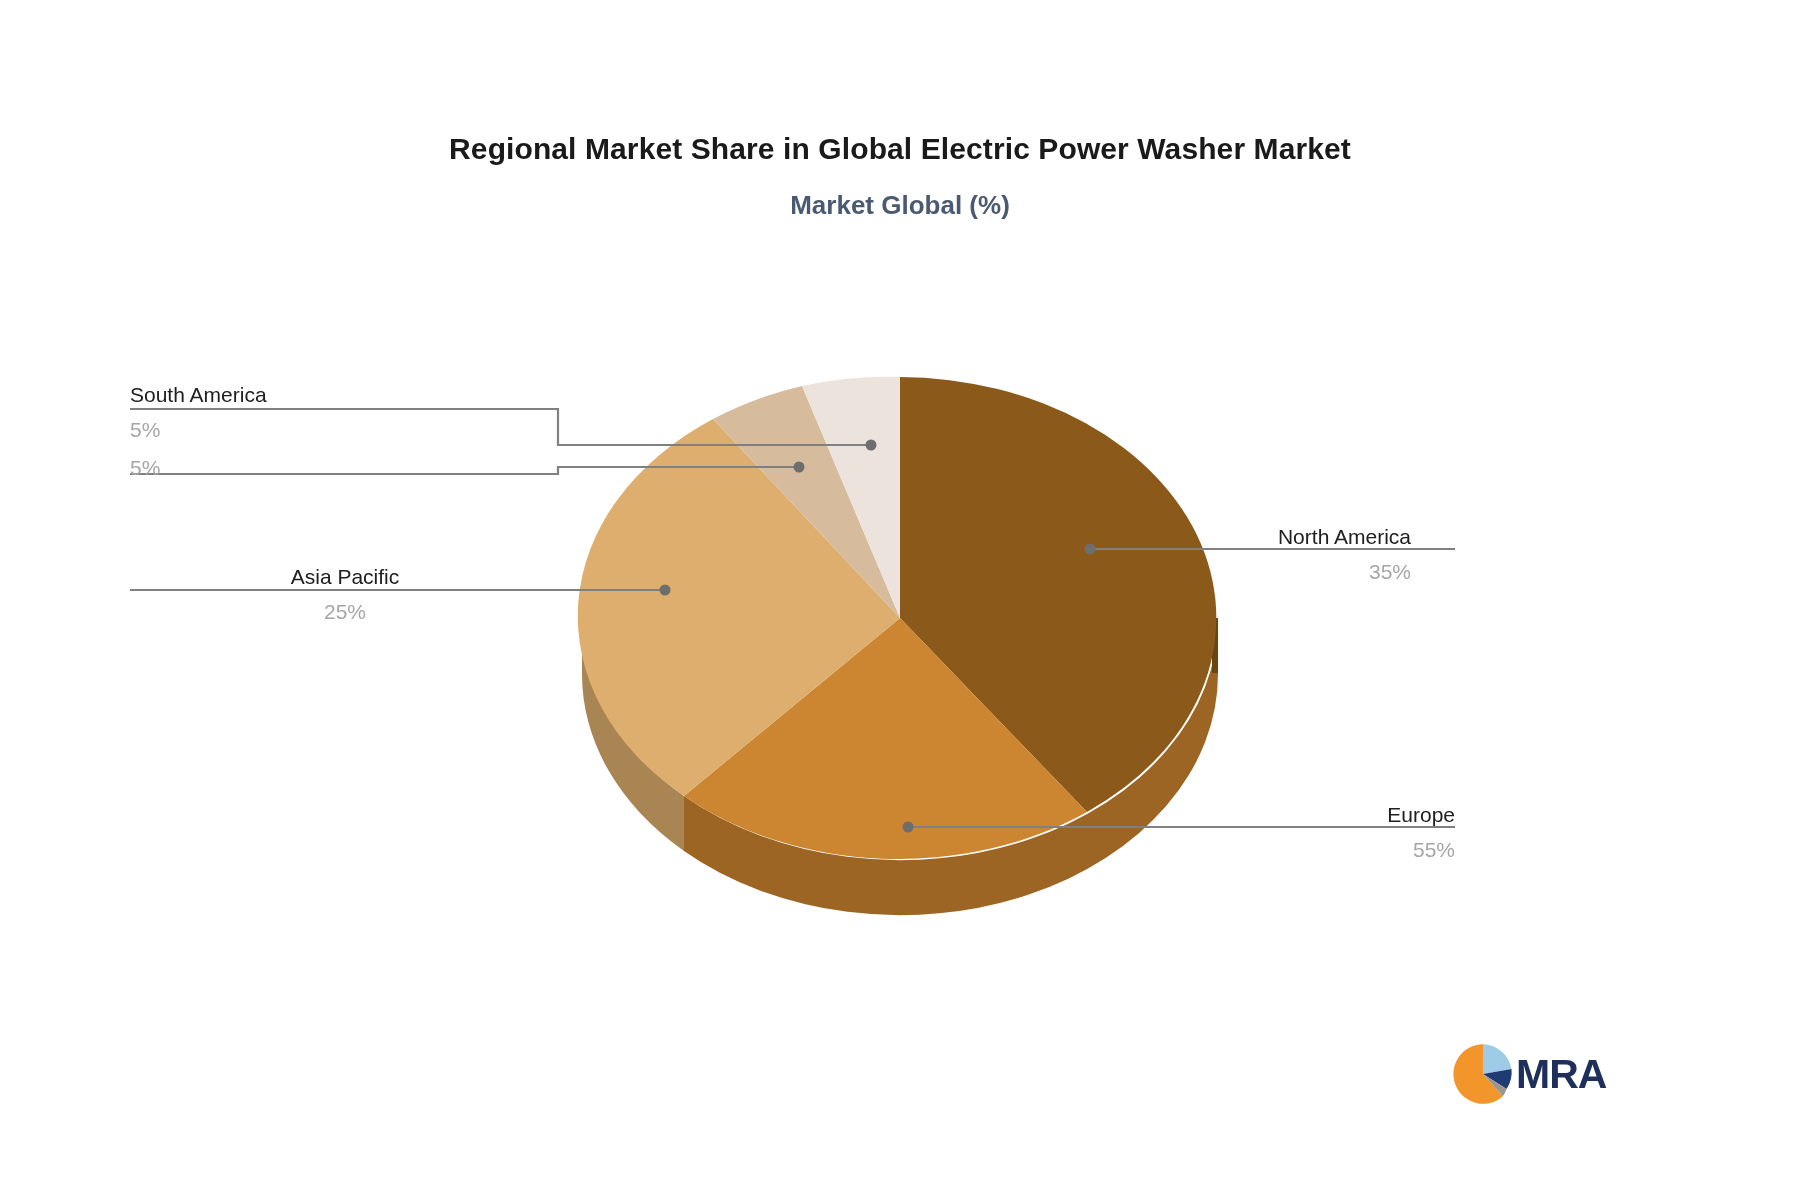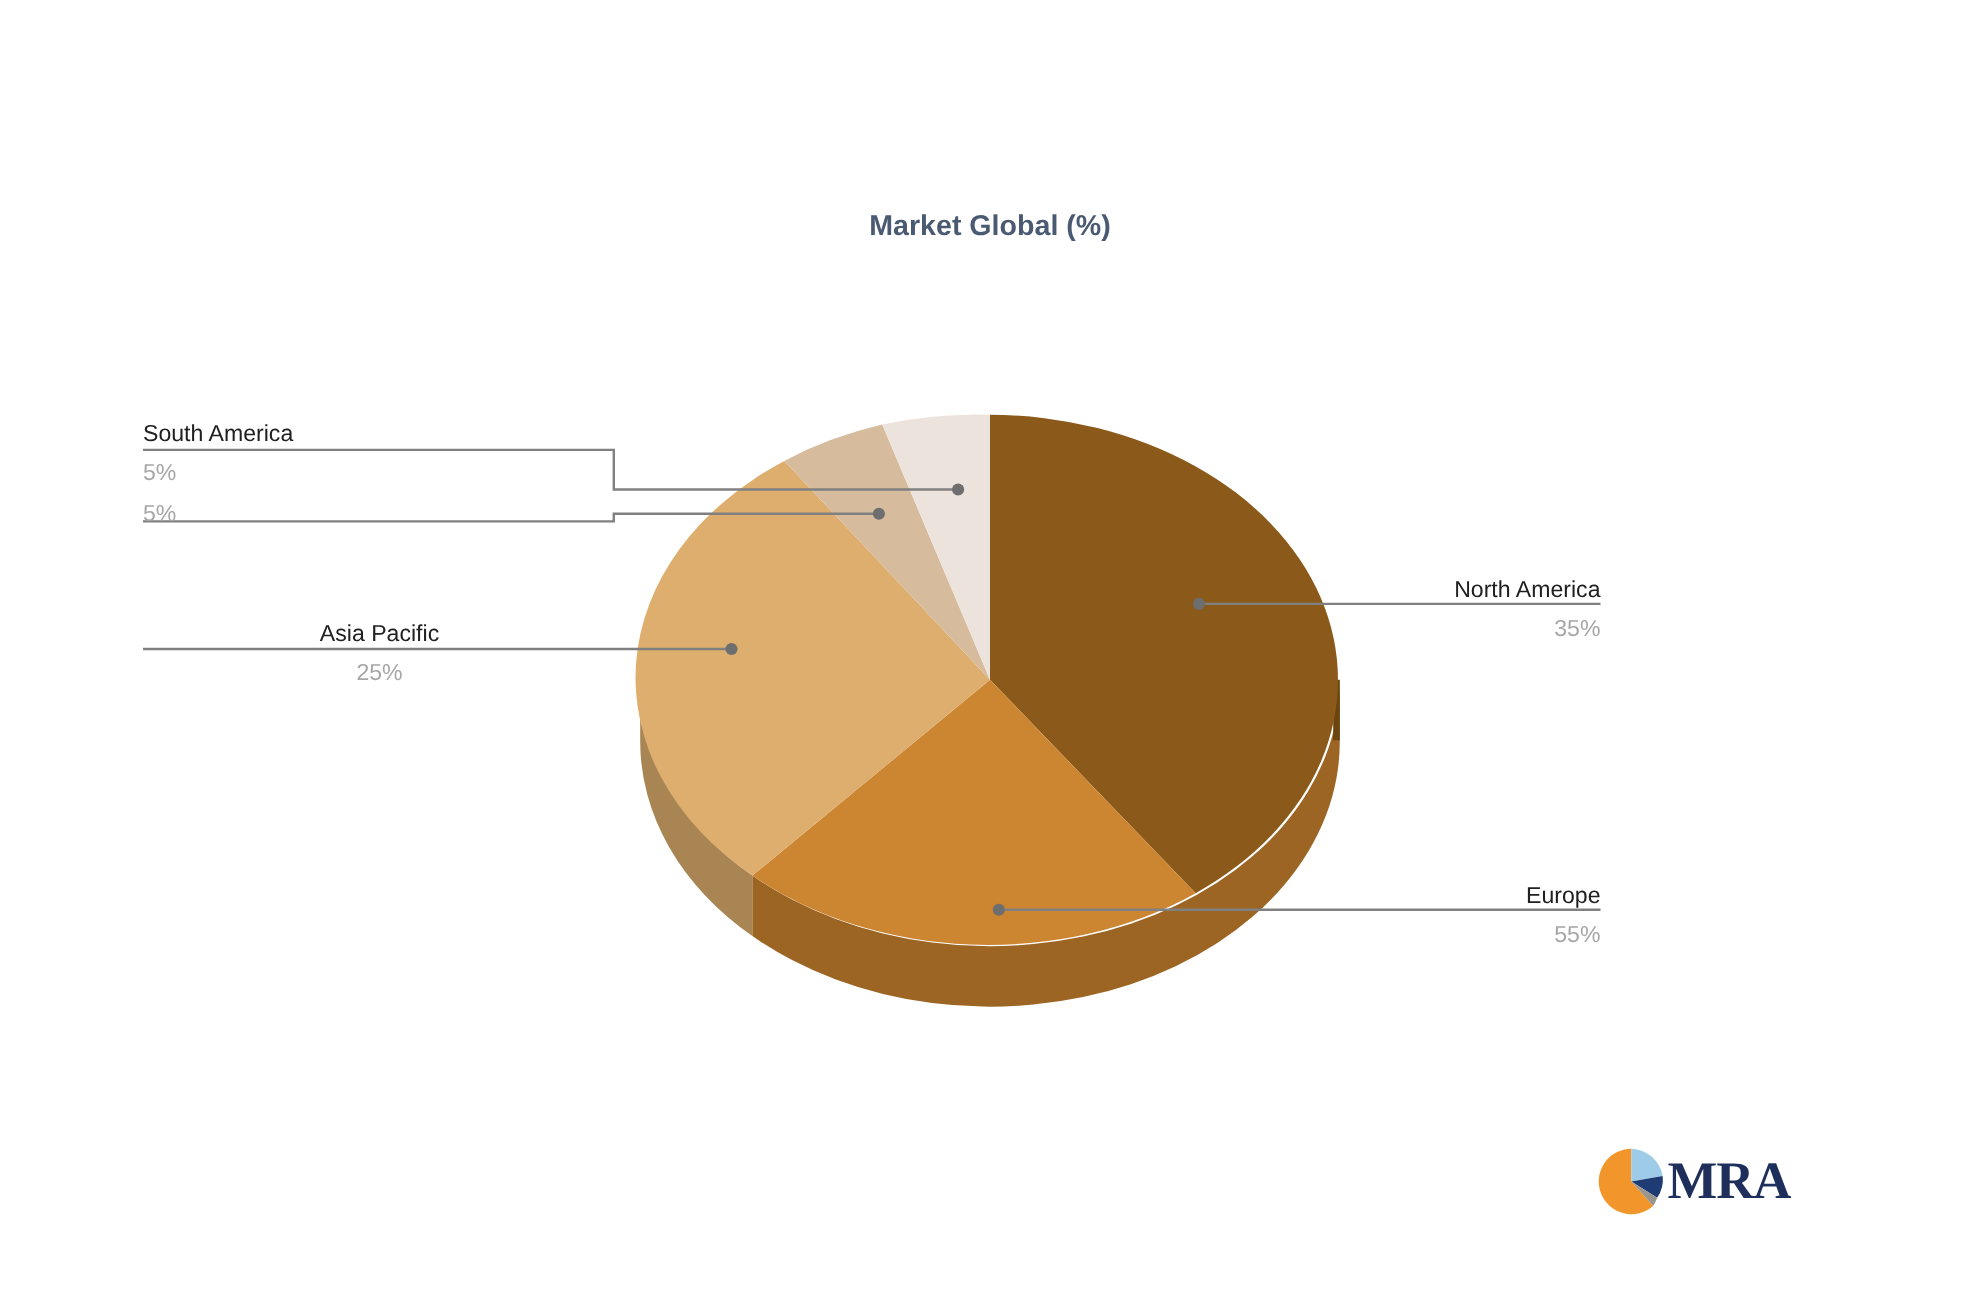--- a/index.html
+++ b/index.html
@@ -71,34 +71,35 @@
     position: absolute;
     left: 1452px;
     top: 1034px;
     width: 220px;
     height: 80px;
     display: flex;
     align-items: center;
   }
   #logo .logo-mark { width: 62px; height: 62px; flex: 0 0 auto; }
   #logo .logo-text {
-    font-family: Liberation Serif, serif;
-    font-size: 48px;
+    font-family: Liberation Sans, sans-serif;
+    font-size: 41px;
     font-weight: bold;
     color: #1f2f5c;
     letter-spacing: -1px;
     line-height: 1;
     margin-left: 2px;
   }
 </style>
 </head>
 <body>
 
 <div id="page">
 
+  <div class="chart-title">Regional Market Share in Global Electric Power Washer Market</div>
   <div class="chart-subtitle">Market Global (%)</div>
 
   <svg id="pie-svg" viewBox="0 0 1800 1196">
 
     <g>
 
       <path fill="#A98554" d="M 582,618 L 582,673 A 318,241 0 0 0 684,851 L 684,796 A 318,241 0 0 1 582,618 Z"></path>
 
       <path fill="#9C6524" d="M 684,796 A 318,241 0 0 0 1218,618 L 1218,673 A 318,241 0 0 1 684,851 Z"></path>
 
@@ -146,21 +147,21 @@
 
   <div class="callout left" style="left:130px; top:450px; width:430px;">
     <div class="cval">5%</div>
   </div>
 
   <div class="callout left" style="left:130px; top:566px; width:430px;text-align:center;">
     <div class="cname">Asia Pacific</div>
     <div class="cval">25%</div>
   </div>
 
-  <div class="callout right" style="left:1160px; top:526px; width:295px;">
+  <div class="callout right" style="left:1116px; top:526px; width:295px;">
     <div class="cname">North America</div>
     <div class="cval">35%</div>
   </div>
 
   <div class="callout right" style="left:1160px; top:804px; width:295px;">
     <div class="cname">Europe</div>
     <div class="cval">55%</div>
   </div>
 
   <div id="logo">

